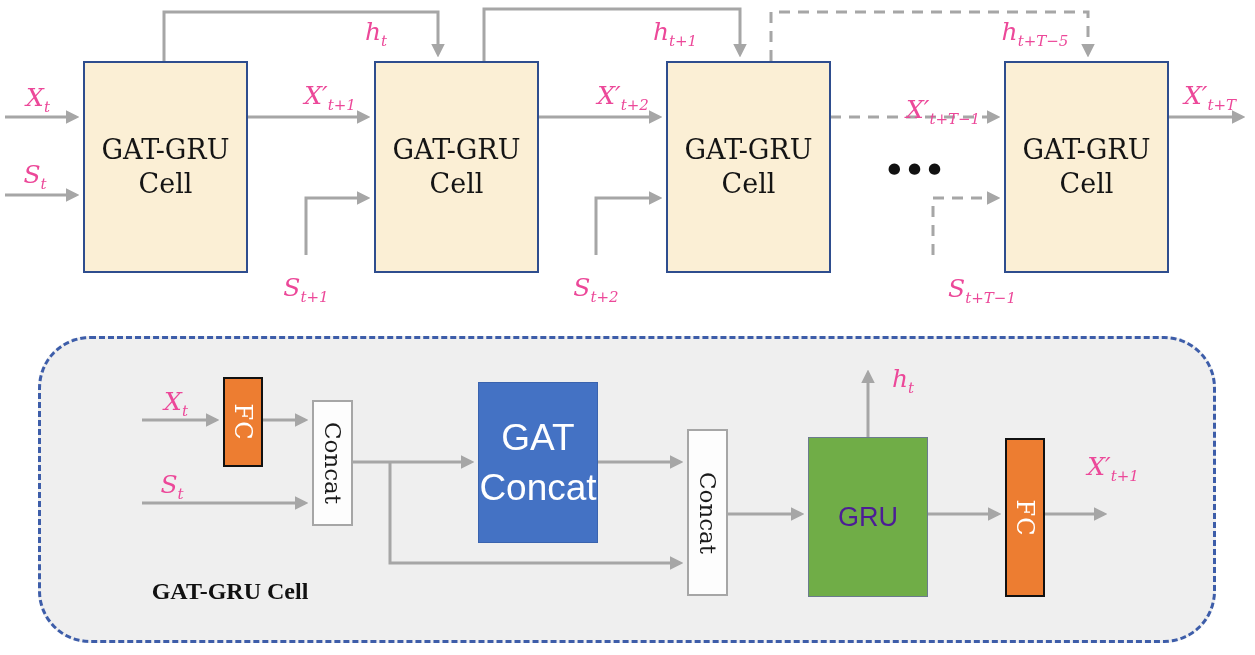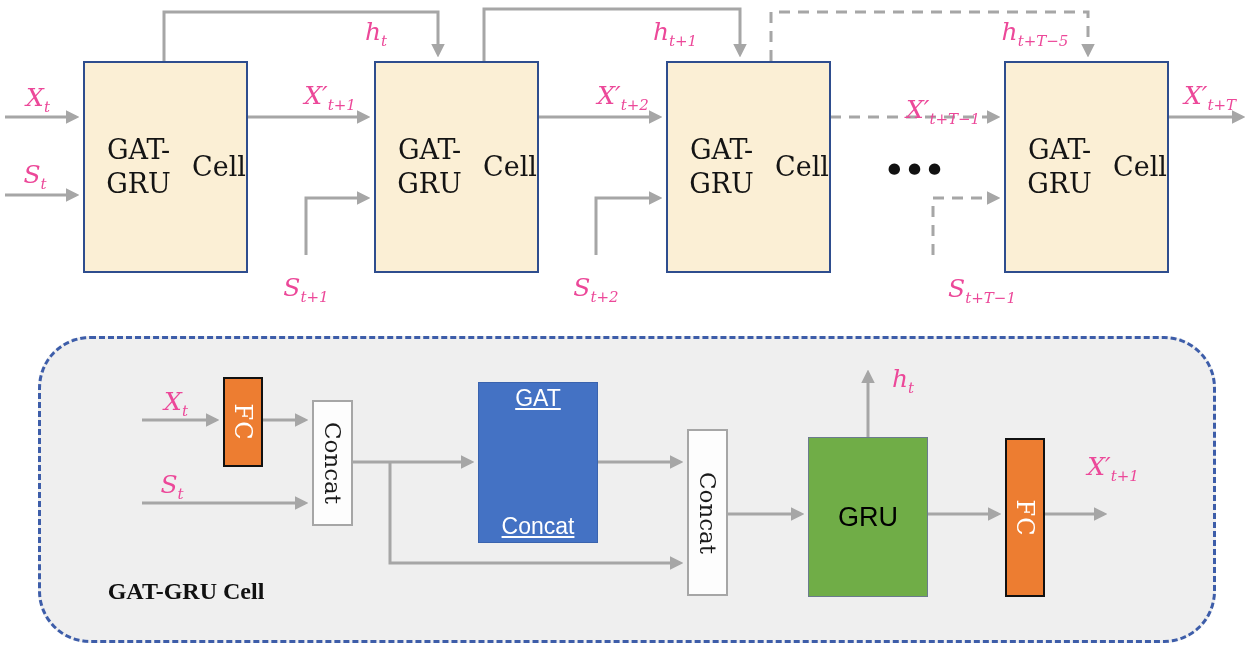--- a/index.html
+++ b/index.html
@@ -1,45 +1,45 @@
 <!DOCTYPE html>
 <html><head>
 <meta charset="utf-8">
 <style>
   html,body{margin:0;padding:0;background:#fff;}
   .diagram{position:relative;width:1255px;height:655px;background:#ffffff;overflow:hidden;
            font-family:"DejaVu Serif",serif;}
   svg.wires{position:absolute;left:0;top:0;pointer-events:none;}
 
   .cell{position:absolute;box-sizing:border-box;background:#FBEFD5;border:2px solid #2E4D8E;
-        display:flex;align-items:center;justify-content:center;
+        display:flex;flex-direction:column;align-items:center;justify-content:center;
         font-size:27px;line-height:1.25;color:#141414;text-align:center;}
 
   .panel{position:absolute;box-sizing:border-box;background:#EFEFEF;border:3px dashed #3D5DA9;
          border-radius:52px;}
 
   .block{position:absolute;box-sizing:border-box;}
   .fc{background:#ED7D31;border:2px solid #111111;}
   .concat{background:#FDFDFD;border:2px solid #A6A6A6;}
   .gat{background:#4472C4;border:1px solid #3least;border:1px solid #3A63AE;display:flex;flex-direction:column;
-       align-items:center;justify-content:space-between;color:#ffffff;
-       font-family:"Liberation Sans",sans-serif;font-size:23px;line-height:1.35;text-decoration:underline;}
+       align-items:center;justify-content:center;color:#ffffff;
+       font-family:"Liberation Sans",sans-serif;font-size:37px;line-height:1.35;}
   .gru{background:#70AD47;border:1px solid #6b7b8d;display:flex;align-items:center;justify-content:center;
-       color:#000000;font-family:"Liberation Sans",sans-serif;font-size:27px;}
+       color:#4c1d95;font-family:"Liberation Sans",sans-serif;font-size:27px;}
   .vtext{position:absolute;left:50%;top:50%;transform:translate(-50%,-50%) rotate(90deg);white-space:nowrap;}
   .fctext{color:#ffffff;font-size:24px;letter-spacing:1px;font-family:"DejaVu Serif",serif;}
   .cattext{color:#1a1a1a;font-size:23px;font-family:"DejaVu Serif",serif;}
 
   .mlabel{position:absolute;transform:translate(-50%,-50%);font-style:italic;font-size:25px;
           color:#ec4899;white-space:nowrap;}
   .mlabel sub{font-size:15px;line-height:0;font-style:italic;}
   .dots{position:absolute;transform:translate(-50%,-50%);font-style:normal;font-size:15px;
         letter-spacing:7px;color:#111;font-family:"DejaVu Sans",sans-serif;}
   .paneltitle{position:absolute;transform:translate(-50%,-50%);font-family:"Liberation Serif",serif;
-              font-weight:700;font-size:24px;color:#111;white-space:nowrap;}
+              font-weight:700;font-size:24px;color:#111;white-space:nowrap;margin-left:44px;}
 </style>
 </head>
 <body>
 
 <div class="diagram">
 
   <svg class="wires" width="1255" height="655" viewBox="0 0 1255 655">
     <defs>
       <marker id="ah" viewBox="0 0 10 10" refX="7.5" refY="5" markerWidth="4.6" markerHeight="4.6" orient="auto">
         <path d="M0,0 L10,5 L0,10 z" fill="#A6A6A6"></path>

